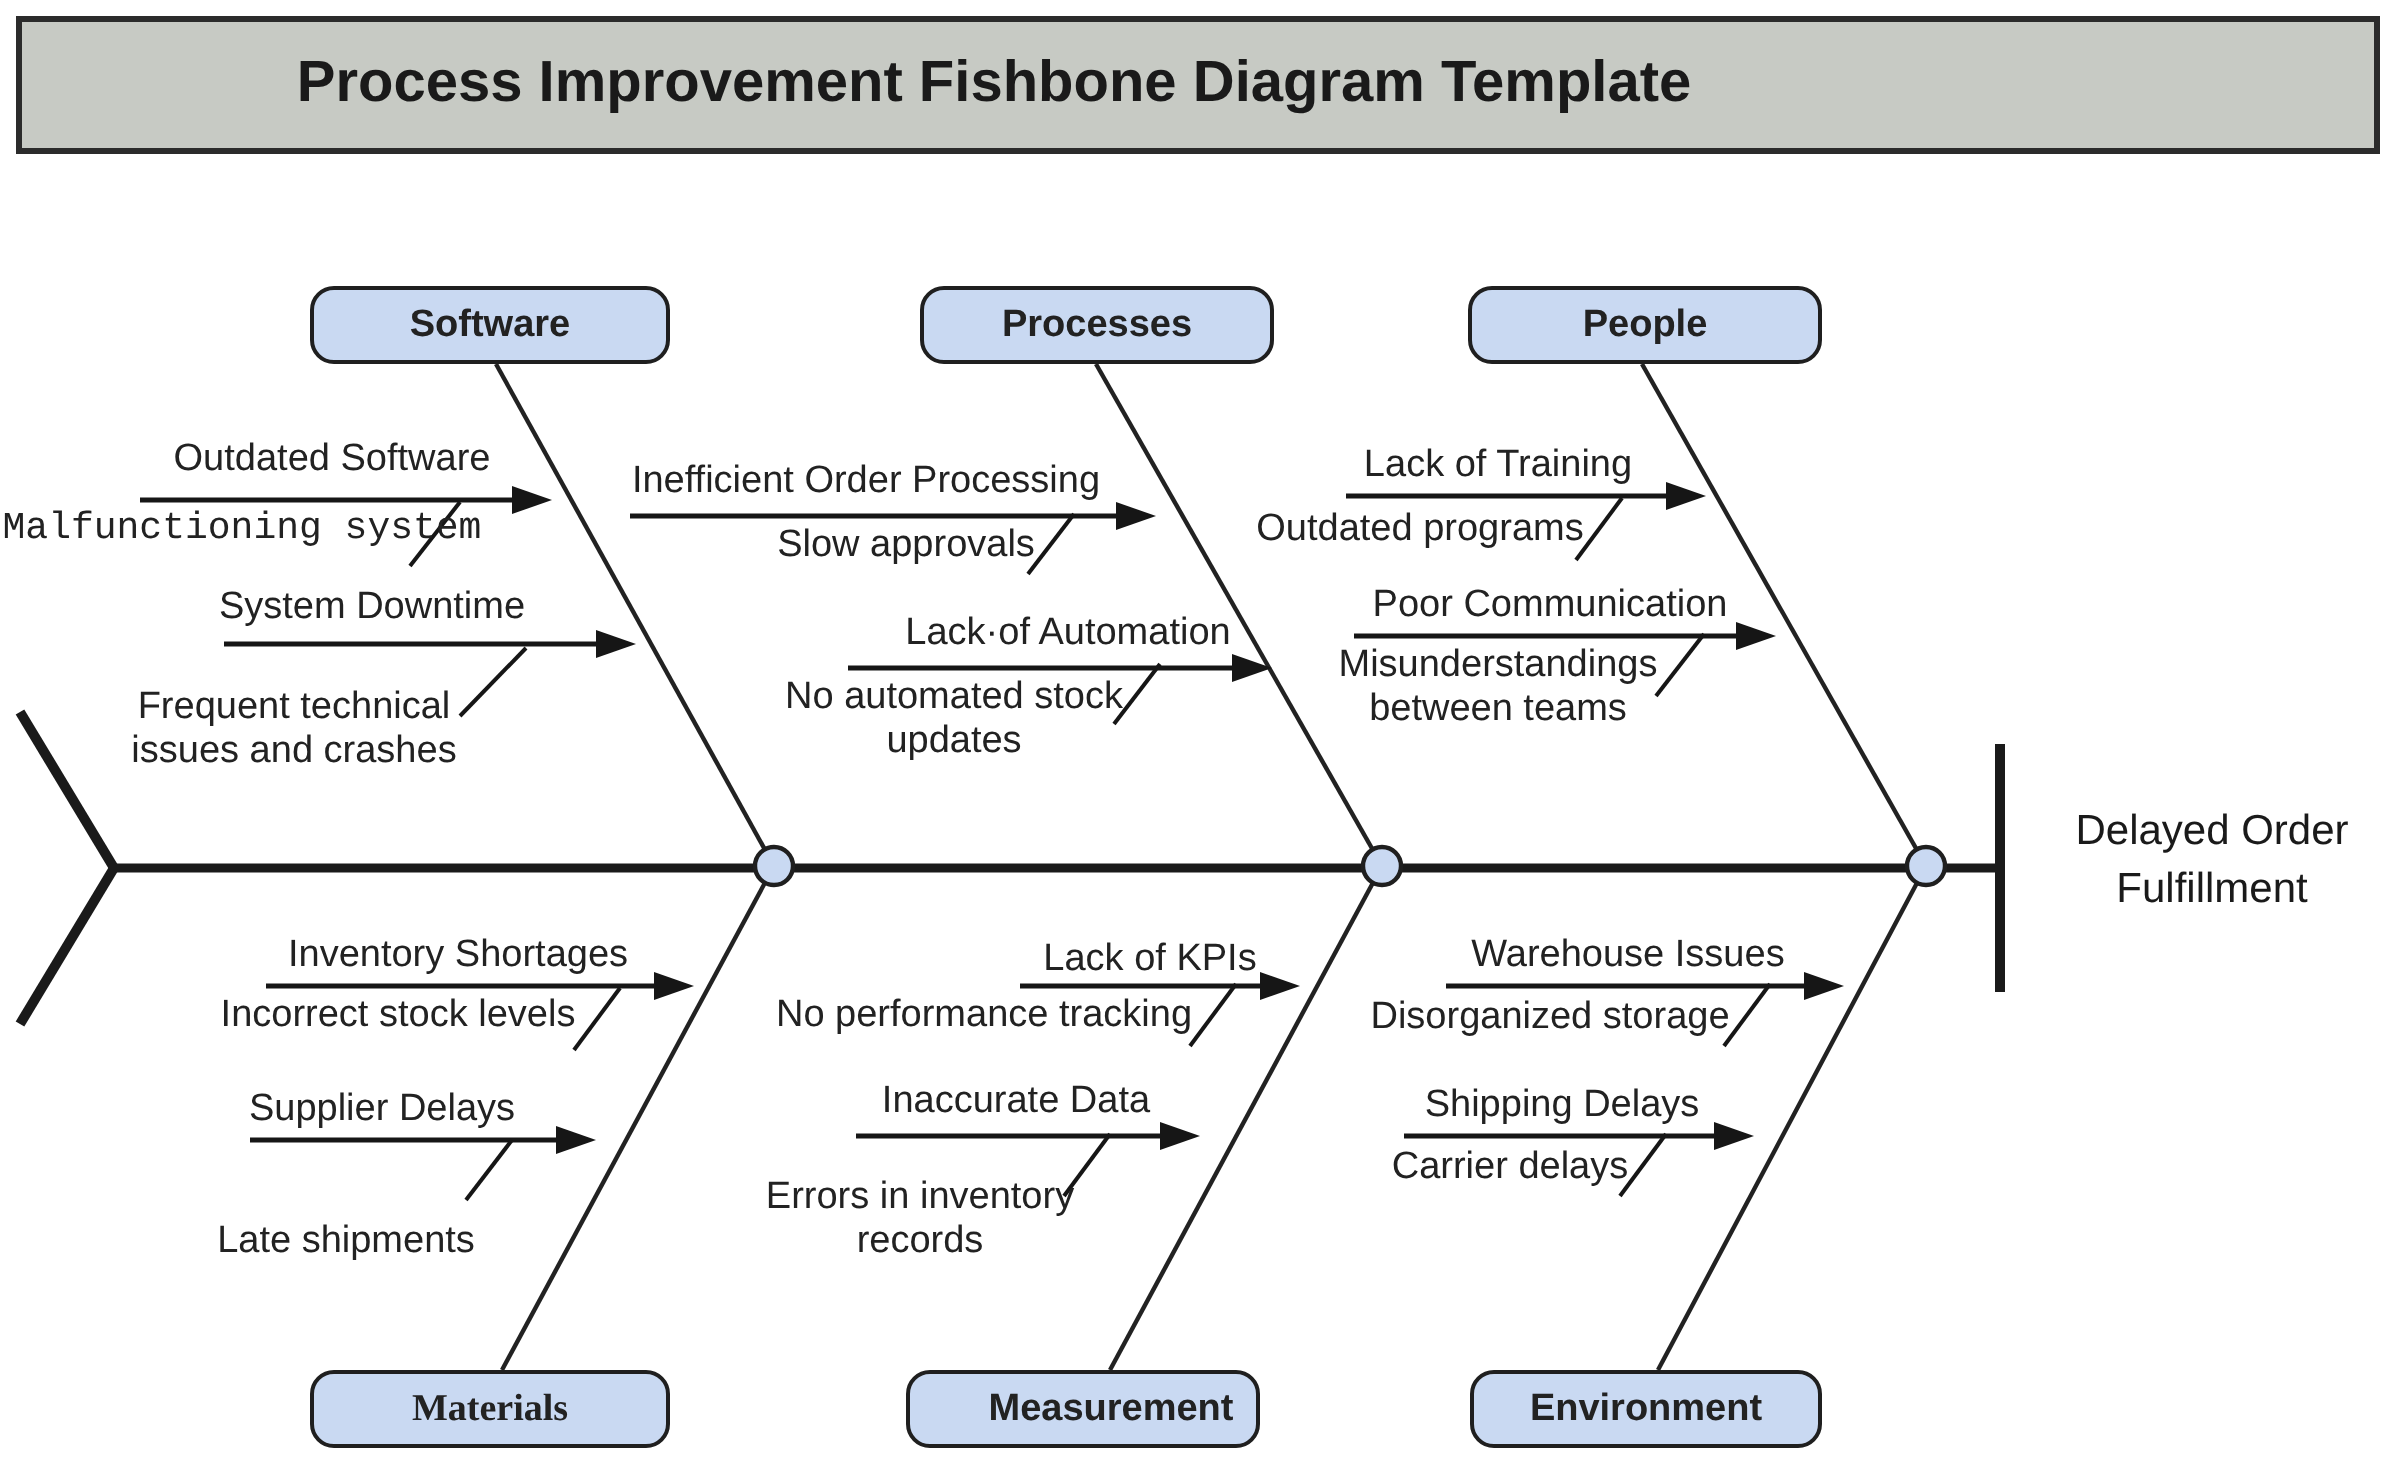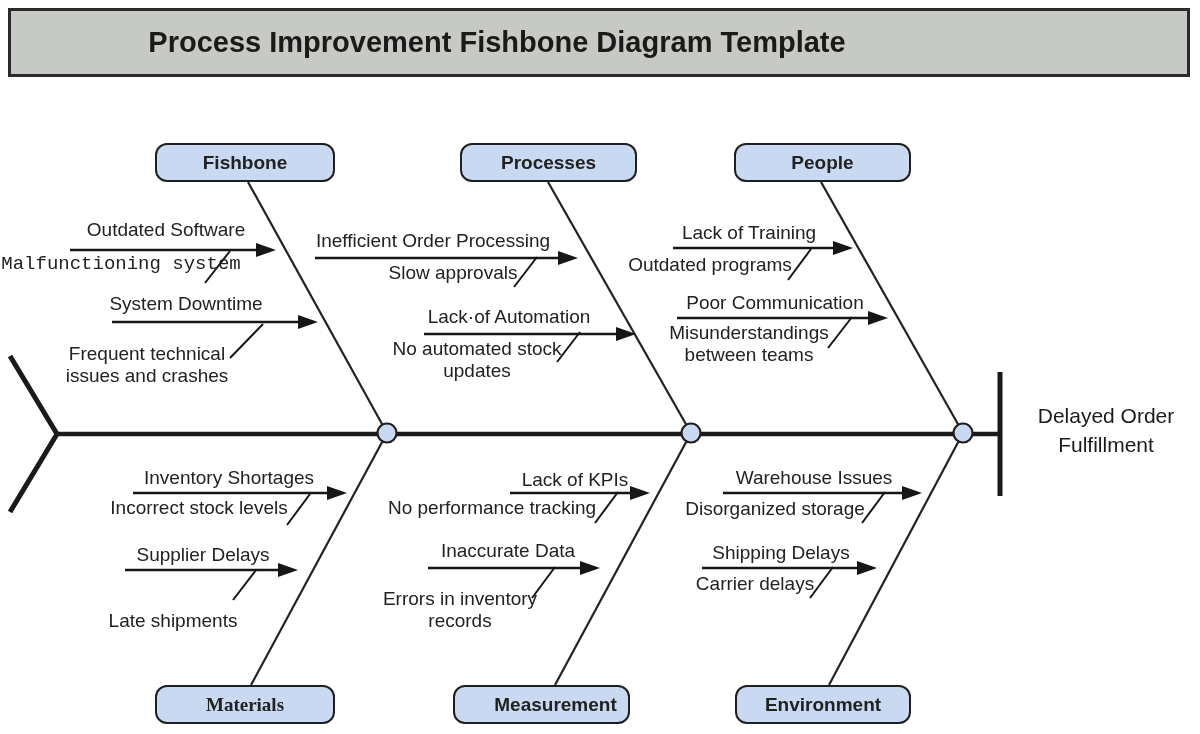--- a/index.html
+++ b/index.html
@@ -120,45 +120,45 @@
     </g>
 
     <circle class="dot" cx="387" cy="433" r="9.5"></circle>
     <circle class="dot" cx="691" cy="433" r="9.5"></circle>
     <circle class="dot" cx="963" cy="433" r="9.5"></circle>
   </svg>
 
   <div class="banner"></div>
   <div class="title">Process Improvement Fishbone Diagram Template</div>
 
-  <div class="catbox" style="left:155px;top:143px;width:180px;">Fishbone</div>
+  <div class="catbox" style="left:155px;top:143px;width:180px;">Software</div>
   <div class="catbox" style="left:460px;top:143px;width:177px;">Processes</div>
   <div class="catbox" style="left:734px;top:143px;width:177px;">People</div>
   <div class="catbox" style="left:155px;top:685px;width:180px;font-family:Liberation Serif, serif;">Materials</div>
   <div class="catbox" style="left:453px;top:685px;width:177px;padding-left:28px;">Measurement</div>
   <div class="catbox" style="left:735px;top:685px;width:176px;">Environment</div>
 
   <div class="lbl" style="left:166px;top:230px;">Outdated Software</div>
   <div class="lbl" style="left:121px;top:264px;font-family:Liberation Mono, monospace;">Malfunctioning system</div>
   <div class="lbl" style="left:186px;top:304px;">System Downtime</div>
   <div class="lbl wrap" style="left:147px;top:349px;width:165px;margin-top:16px;">Frequent technical issues and crashes</div>
 
   <div class="lbl" style="left:433px;top:241px;">Inefficient Order Processing</div>
   <div class="lbl" style="left:453px;top:273px;">Slow approvals</div>
-  <div class="lbl" style="left:509px;top:317px;">Lack·of Automation</div>
+  <div class="lbl" style="left:534px;top:317px;">Lack·of Automation</div>
   <div class="lbl wrap" style="left:477px;top:360px;width:185px;">No automated stock updates</div>
 
   <div class="lbl" style="left:749px;top:233px;">Lack of Training</div>
   <div class="lbl" style="left:710px;top:265px;">Outdated programs</div>
   <div class="lbl" style="left:775px;top:303px;">Poor Communication</div>
   <div class="lbl wrap" style="left:749px;top:344px;width:175px;">Misunderstandings between teams</div>
 
   <div class="lbl" style="left:229px;top:478px;">Inventory Shortages</div>
   <div class="lbl" style="left:199px;top:508px;">Incorrect stock levels</div>
-  <div class="lbl" style="left:203px;top:555px;text-align:right;">Supplier Delays</div>
+  <div class="lbl" style="left:191px;top:555px;text-align:right;">Supplier Delays</div>
   <div class="lbl" style="left:173px;top:585px;margin-top:36px;">Late shipments</div>
 
   <div class="lbl" style="left:575px;top:480px;">Lack of KPIs</div>
   <div class="lbl" style="left:492px;top:508px;">No performance tracking</div>
   <div class="lbl" style="left:508px;top:551px;">Inaccurate Data</div>
   <div class="lbl wrap" style="left:460px;top:592px;width:170px;margin-top:18px;">Errors in inventory records</div>
 
   <div class="lbl" style="left:814px;top:478px;">Warehouse Issues</div>
   <div class="lbl" style="left:775px;top:509px;">Disorganized storage</div>
   <div class="lbl" style="left:781px;top:553px;">Shipping Delays</div>

